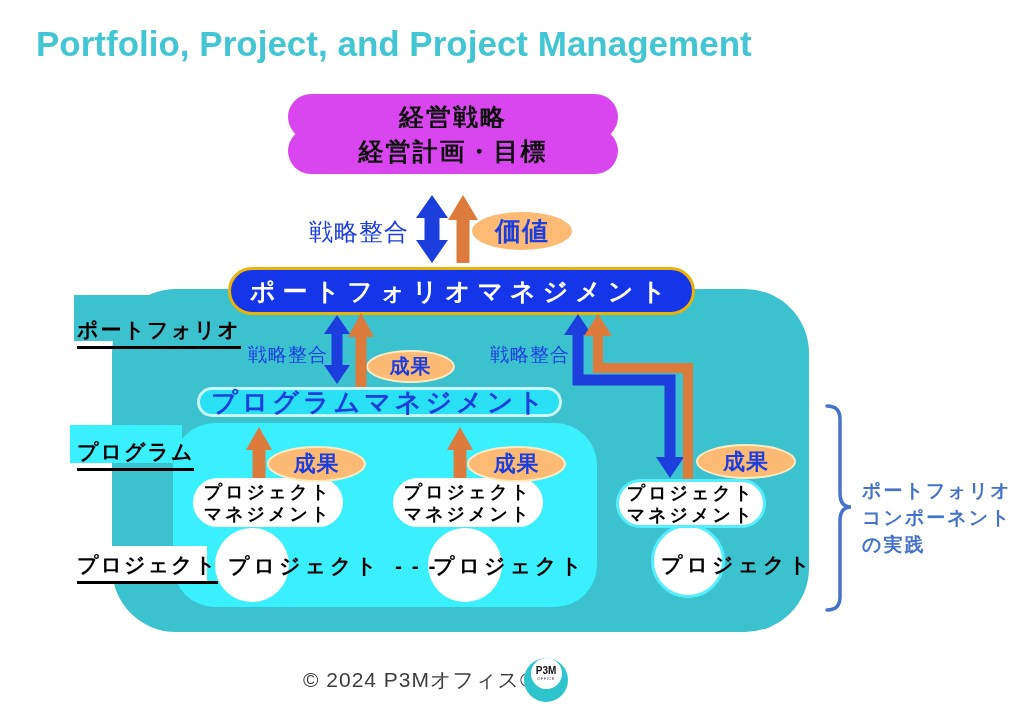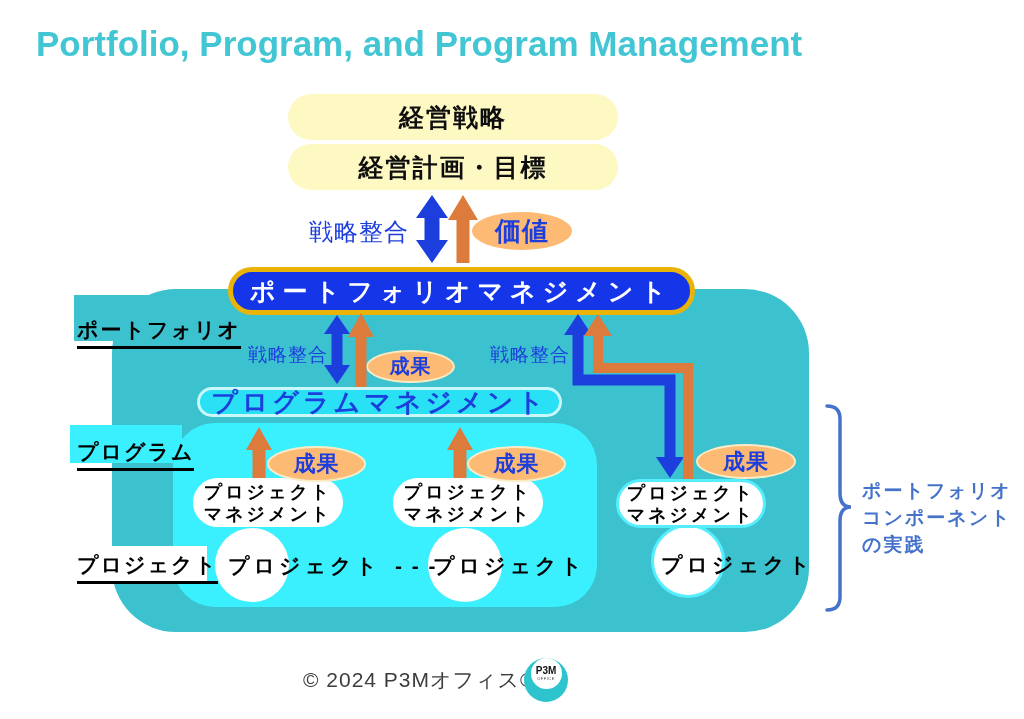--- a/index.html
+++ b/index.html
@@ -3,28 +3,28 @@
 <meta charset="utf-8">
 <style>
   * { margin:0; padding:0; box-sizing:border-box; }
   body { background:#fff; }
   .canvas { position:relative; width:1024px; height:719px; background:#ffffff;
             font-family:"Liberation Sans", sans-serif; overflow:hidden; }
   .abs { position:absolute; }
 
   .title { left:36px; top:24px; font-size:35px; font-weight:bold; color:#42C6D4; z-index:10; }
 
-  .obox { left:288px; width:330px; height:46px; background:#fef9c3; border-radius:23px;
+  .obox { left:288px; width:330px; height:46px; background:#d946ef; border-radius:23px;
           display:flex; align-items:center; justify-content:center;
           font-size:25px; font-weight:bold; color:#0e0e0e; letter-spacing:2px; z-index:4; }
   .obox.strategy { top:94px; }
-  .obox.plan { top:144px; }
+  .obox.plan { top:128px; }
 
   .pfbox { left:228px; top:267px; width:467px; height:48px; background:#1535E9;
-           border:5px solid #eab308; border-radius:26px; display:flex; align-items:center;
+           border:3px solid #eab308; border-radius:26px; display:flex; align-items:center;
            justify-content:center; color:#fff; font-size:25px; font-weight:bold;
            letter-spacing:7px; z-index:4; }
 
   .outer-container { left:112px; top:289px; width:697px; height:343px;
                      background:#3CC1CE; border-radius:64px; z-index:1; }
   .tab-portfolio { left:74px; top:295px; width:180px; height:46px; background:#3CC1CE; z-index:1; }
   .inner-container { left:173px; top:423px; width:424px; height:184px;
                      background:#3BF0FE; border-radius:42px; z-index:2; }
   .tab-program { left:70px; top:425px; width:112px; height:38px; background:#3BF0FE; z-index:2; }
   .tab-project { left:70px; top:546px; width:137px; height:38px; background:#ffffff; z-index:3; }
@@ -83,21 +83,21 @@
   .logo-inner { width:31px; height:31px; background:#fff; border-radius:50%;
                 display:flex; flex-direction:column; align-items:center; justify-content:center; }
   .logo-text { font-size:10px; font-weight:bold; color:#111; line-height:10px; }
   .logo-sub { font-size:4px; color:#444; letter-spacing:0.5px; line-height:5px; }
 </style>
 </head>
 <body>
 
 <div class="canvas">
 
-  <div class="abs title">Portfolio, Program, and Program Management</div>
+  <div class="abs title">Portfolio, Project, and Project Management</div>
 
   <div class="abs obox strategy">経営戦略</div>
   <div class="abs obox plan">経営計画・目標</div>
 
   <div class="abs outer-container"></div>
   <div class="abs tab-portfolio"></div>
   <div class="abs inner-container"></div>
   <div class="abs tab-program"></div>
   <div class="abs tab-project"></div>
 

